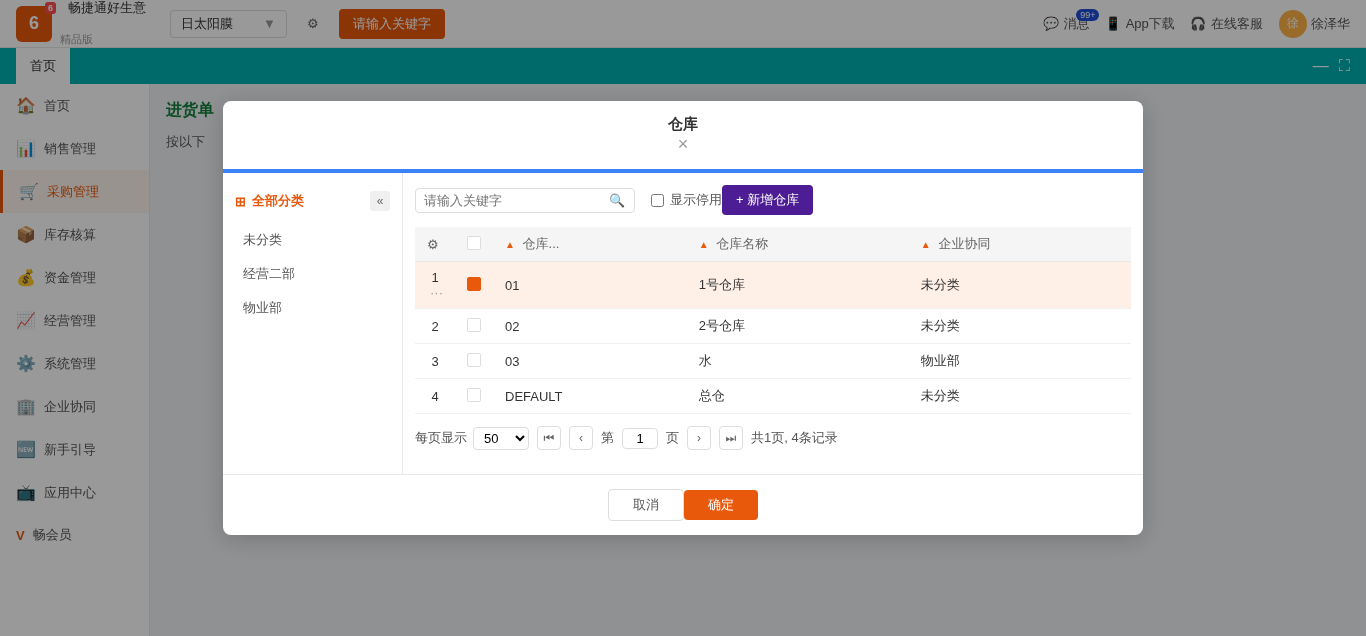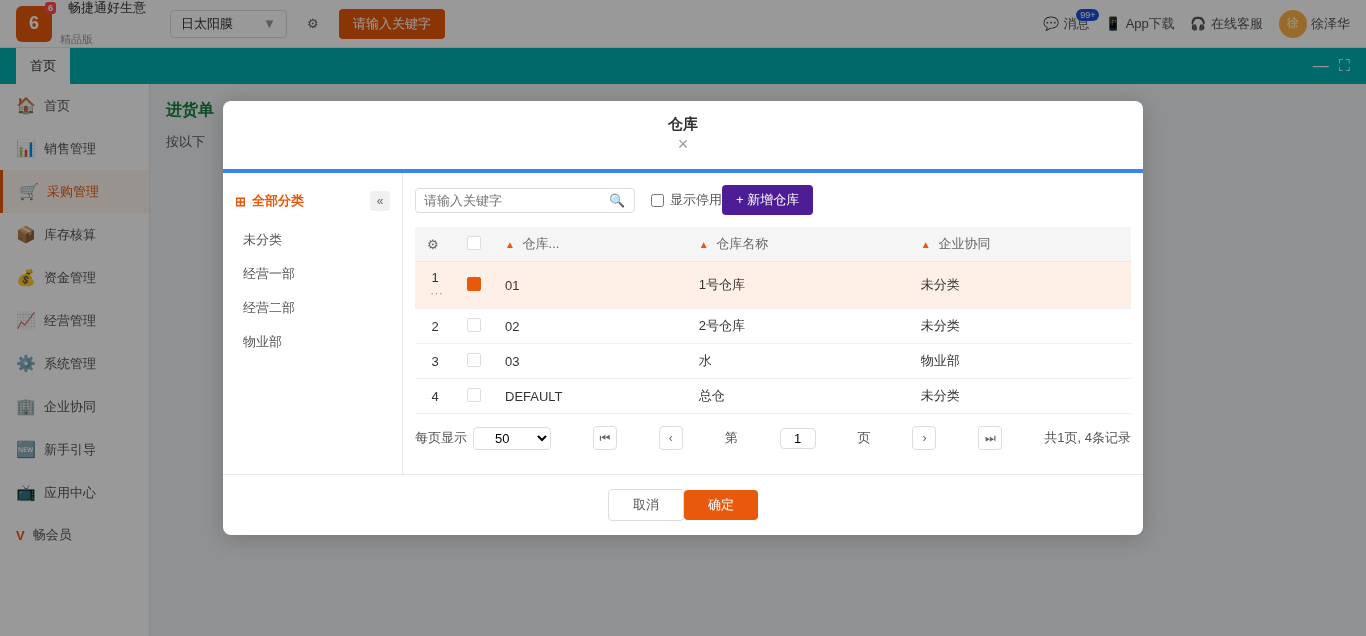--- a/index.html
+++ b/index.html
@@ -188,28 +188,28 @@
     .data-table tr.highlighted td { background: #fef0e6; }
 
     .th-gear { width: 40px; text-align: center; }
     .th-check { width: 36px; text-align: center; }
     .td-center { text-align: center; }
 
     .sort-icon { color: #e8590c; font-size: 10px; margin-right: 4px; }
 
     
     .pagination {
-      display: flex; align-items: center; justify-content: space-between;
-      padding: 12px 0; color: #555; font-size: 13px;
+      display: flex; align-items: center; justify-content: flex-start;
+      padding: 12px 0; gap: 8px; color: #555; font-size: 13px;
     }
     .page-per {
       display: flex; align-items: center; gap: 6px;
     }
     .page-select {
-      border: 1px solid #ddd; border-radius: 4px; padding: 2px 17px;
+      border: 1px solid #ddd; border-radius: 4px; padding: 2px 6px;
       background: #fff; font-size: 13px;
     }
     .page-nav-btn {
       width: 24px; height: 24px; border: 1px solid #ddd; border-radius: 4px;
       background: #fff; cursor: pointer; display: flex; align-items: center; justify-content: center;
       color: #666; font-size: 12px;
     }
     .page-input {
       width: 36px; border: 1px solid #ddd; border-radius: 4px;
       padding: 2px 4px; text-align: center; font-size: 13px;
@@ -355,21 +355,20 @@
 
       <div class="cat-sidebar">
         <div class="cat-header">
           <div class="cat-all">
             <span>⊞</span>
             <span>全部分类</span>
           </div>
           <div class="cat-collapse">«</div>
         </div>
         <div class="cat-item">未分类</div>
-        <div class="cat-item">经营一部</div>
         <div class="cat-item">经营二部</div>
         <div class="cat-item">物业部</div>
       </div>
 
       <div class="table-area">
 
         <div class="table-toolbar">
           <div class="left-toolbar">
             <div class="search-box">
               <input type="text" placeholder="请输入关键字" style="">

